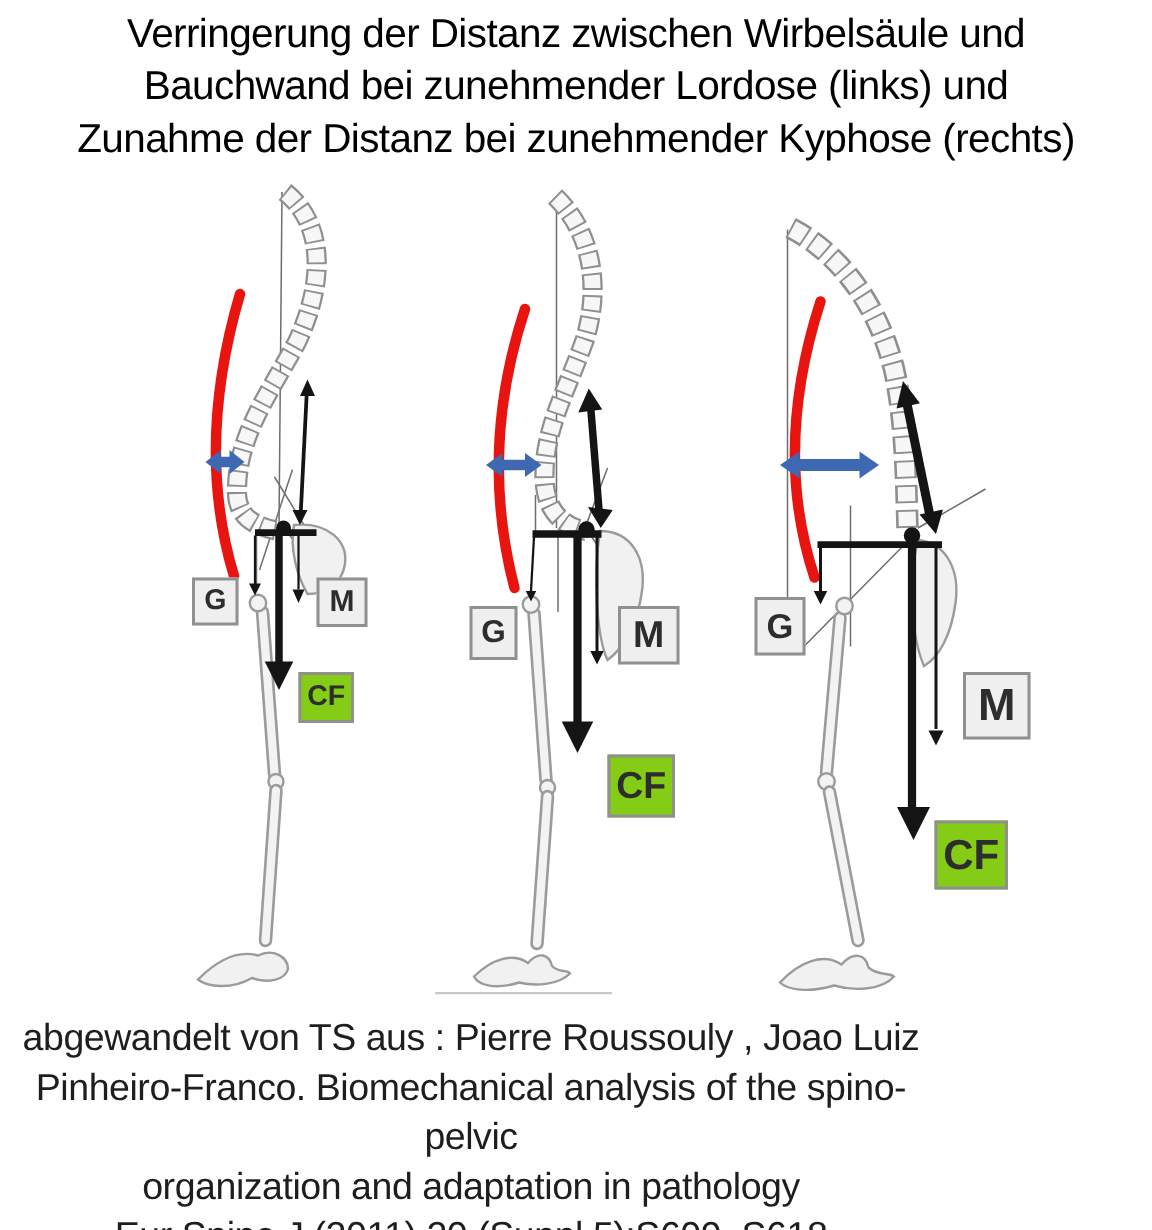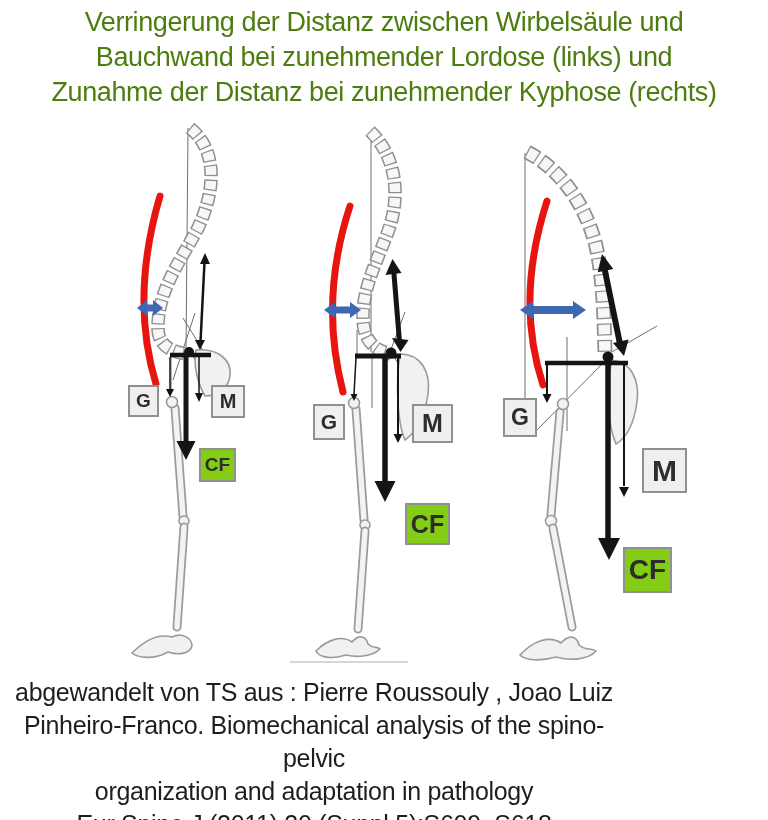--- a/index.html
+++ b/index.html
@@ -1,20 +1,20 @@
 <!DOCTYPE html>
 <html><head>
 <meta charset="utf-8">
 <style>
   html,body{margin:0;padding:0;background:#ffffff;}
   .page{position:relative;width:768px;height:820px;background:#ffffff;overflow:hidden;
         font-family:"Liberation Sans",sans-serif;}
   .title{position:absolute;left:0;top:5px;width:768px;text-align:center;
          font-size:27px;line-height:35px;font-weight:400;letter-spacing:-0.4px;
-         color:#4d7c0f;white-space:pre-line;}
+         color:#000000;white-space:pre-line;}
   .caption{position:absolute;left:0;top:676px;width:628px;text-align:center;
          font-size:25px;line-height:33px;font-weight:400;letter-spacing:-0.3px;
          color:#1e1e1e;white-space:pre-line;}
   svg.fig{position:absolute;left:0;top:0;}
   
   .sp-o{fill:none;stroke:#8f8f8f;stroke-width:13.5;stroke-dasharray:11 3.5;}
   .sp-i{fill:none;stroke:#f7f7f7;stroke-width:10.5;stroke-dasharray:8.5 6;stroke-dashoffset:-1.25;}
   .sp-o3{fill:none;stroke:#8f8f8f;stroke-width:15;stroke-dasharray:12 4.5;}
   .sp-i3{fill:none;stroke:#f7f7f7;stroke-width:11.5;stroke-dasharray:9.5 7;stroke-dashoffset:-1.25;}
   

